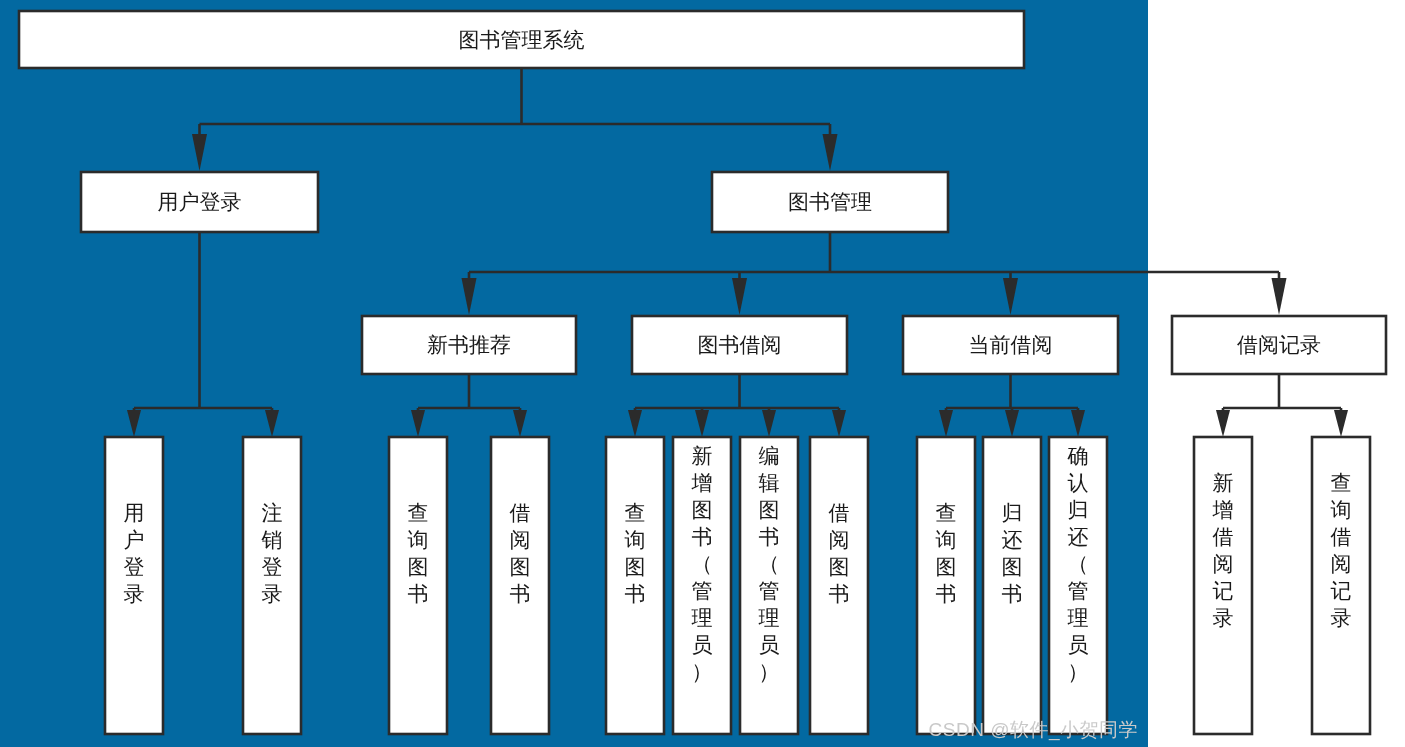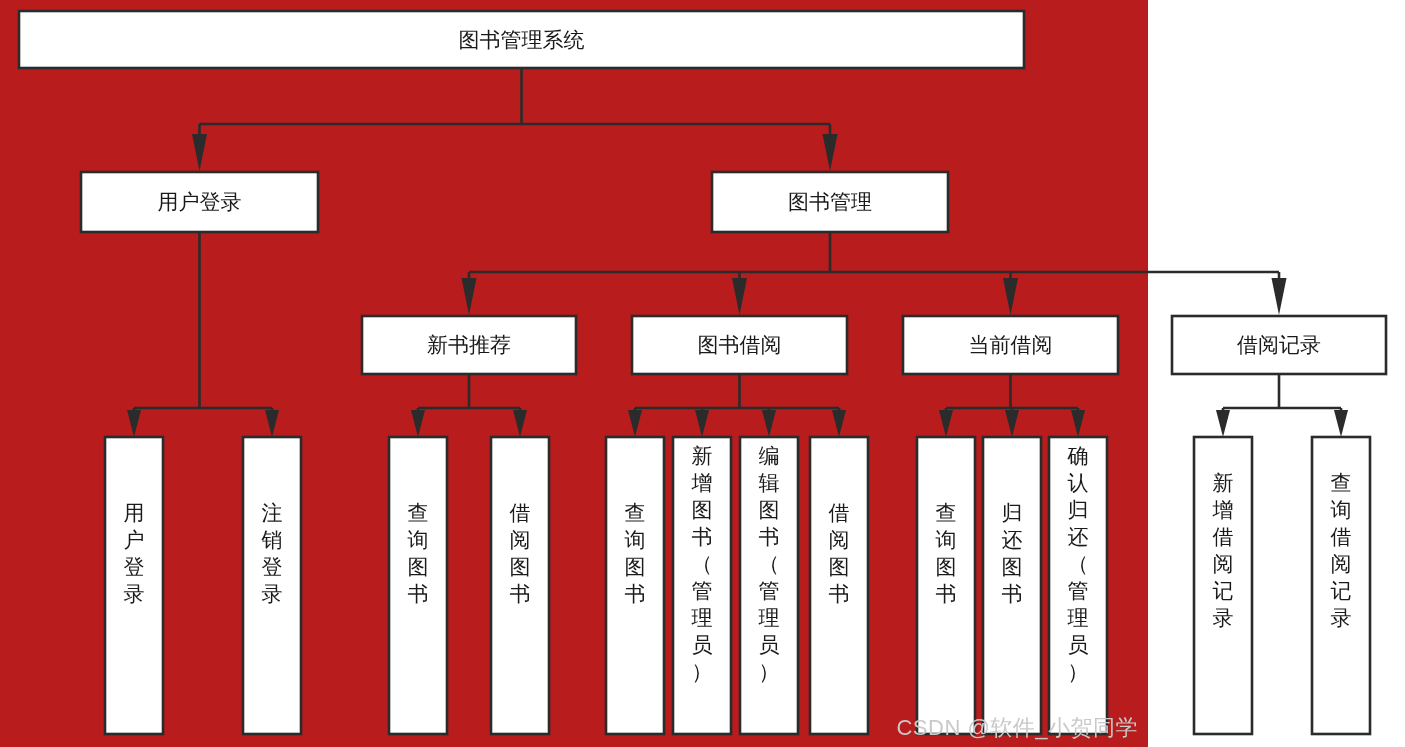--- a/index.html
+++ b/index.html
@@ -10,21 +10,21 @@
   body {
     width: 1405px;
     height: 747px;
     font-family: "Liberation Sans", "DejaVu Sans", sans-serif;
     overflow: hidden;
   }
   #diagram-root {
     position: relative;
     width: 1148px;
     height: 747px;
-    background: #b91c1c;
+    background: #0369a1;
   }
   svg#flowchart {
     position: absolute;
     left: 0;
     top: 0;
     width: 1405px;
     height: 747px;
     display: block;
   }
   .node-rect {
@@ -53,21 +53,21 @@
     font-family: "Liberation Sans", "DejaVu Sans", sans-serif;
     fill: #1a1a1a;
     font-size: 21px;
     text-anchor: middle;
   }
   .watermark {
     position: absolute;
     right: 10px;
     bottom: 4px;
     color: #c9c9c9;
-    font-size: 22px;
+    font-size: 19px;
     font-family: "Liberation Sans", "DejaVu Sans", sans-serif;
     letter-spacing: 0.5px;
     white-space: nowrap;
     user-select: none;
   }
 </style>
 </head>
 <body>
 
 <div id="diagram-root">

